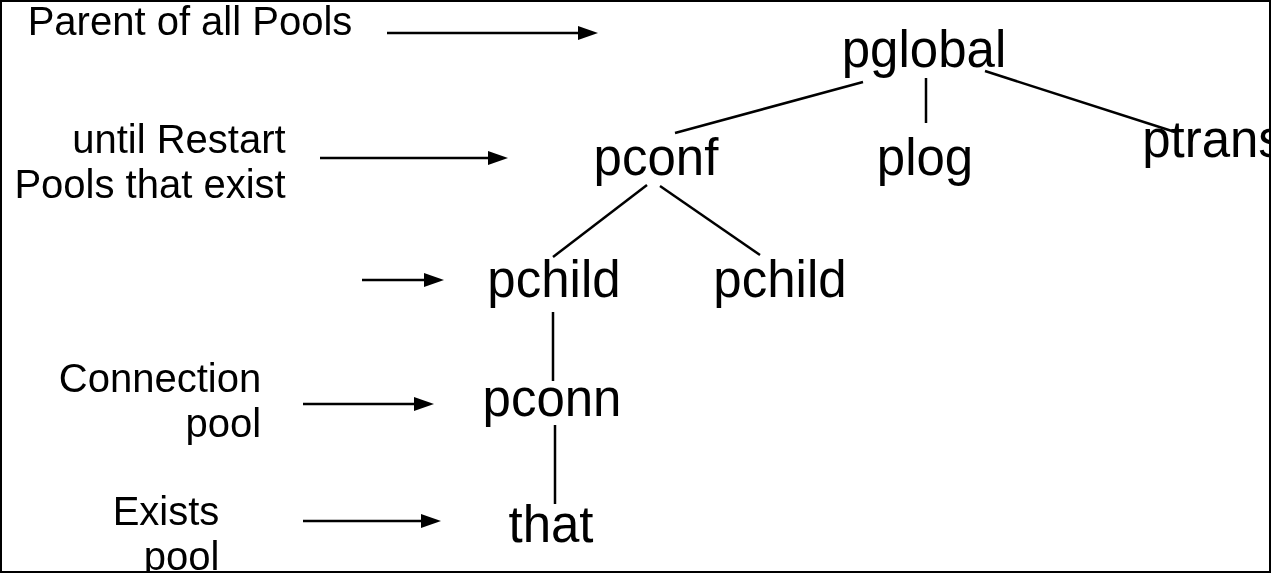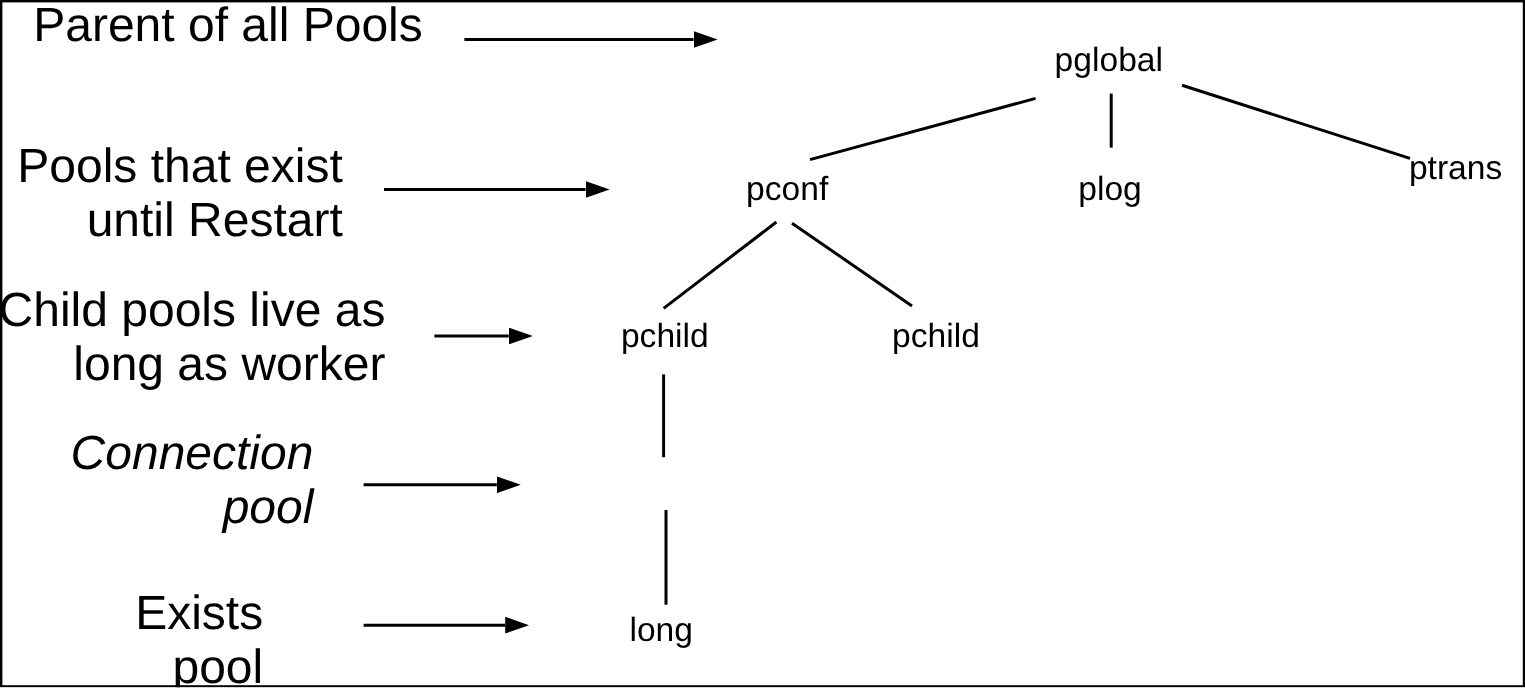--- a/index.html
+++ b/index.html
@@ -37,21 +37,21 @@
     text-align: right;
     font-size: 40px;
     line-height: 45px;
     white-space: nowrap;
     z-index: 2;
   }
   .label span { display: block; }
   .node {
     position: absolute;
     transform: translateX(-50%);
-    font-size: 28px;
+    font-size: 51px;
     line-height: 45px;
     white-space: nowrap;
     z-index: 2;
   }
 </style>
 </head>
 <body>
 
 <div class="canvas">
 
@@ -78,38 +78,35 @@
       <line x1="362" y1="280" x2="424" y2="280" marker-end="url(#arrowhead)"></line>
       <line x1="303" y1="404" x2="414" y2="404" marker-end="url(#arrowhead)"></line>
       <line x1="303" y1="521" x2="421" y2="521" marker-end="url(#arrowhead)"></line>
     </g>
   </svg>
 
   <div class="label" style="left:190px; top:-1px;">
     <span>Parent of all Pools</span>
   </div>
   <div class="label" style="left:150px; top:117px;">
+    <span>until Restart</span>
     <span>Pools that exist</span>
-    <span>until Restart</span>
   </div>
-  <div class="label" style="left:160px; top:237px;">
-    <span>Child pools live as</span>
-    <span>long as worker</span>
-  </div>
-  <div class="label" style="left:160px; top:356px;font-style:italic;">
+  <div class="label" style="left:160px; top:356px;">
     <span>Connection</span>
     <span>pool</span>
   </div>
   <div class="label" style="left:166px; top:489px;">
     <span>Exists</span>
     <span>pool</span>
   </div>
 
   <div class="node" style="left:924px;  top:27px;">pglobal</div>
   <div class="node" style="left:656px;  top:135px;">pconf</div>
   <div class="node" style="left:925px;  top:135px;">plog</div>
   <div class="node" style="left:1213px; top:117px;">ptrans</div>
   <div class="node" style="left:554px;  top:257px;">pchild</div>
   <div class="node" style="left:780px;  top:257px;">pchild</div>
-  <div class="node" style="left:551px;  top:502px;">long</div>
+  <div class="node" style="left:552px;  top:376px;">pconn</div>
+  <div class="node" style="left:551px;  top:502px;">that</div>
 
   <div class="frame"></div>
 </div>
 
 </body></html>

